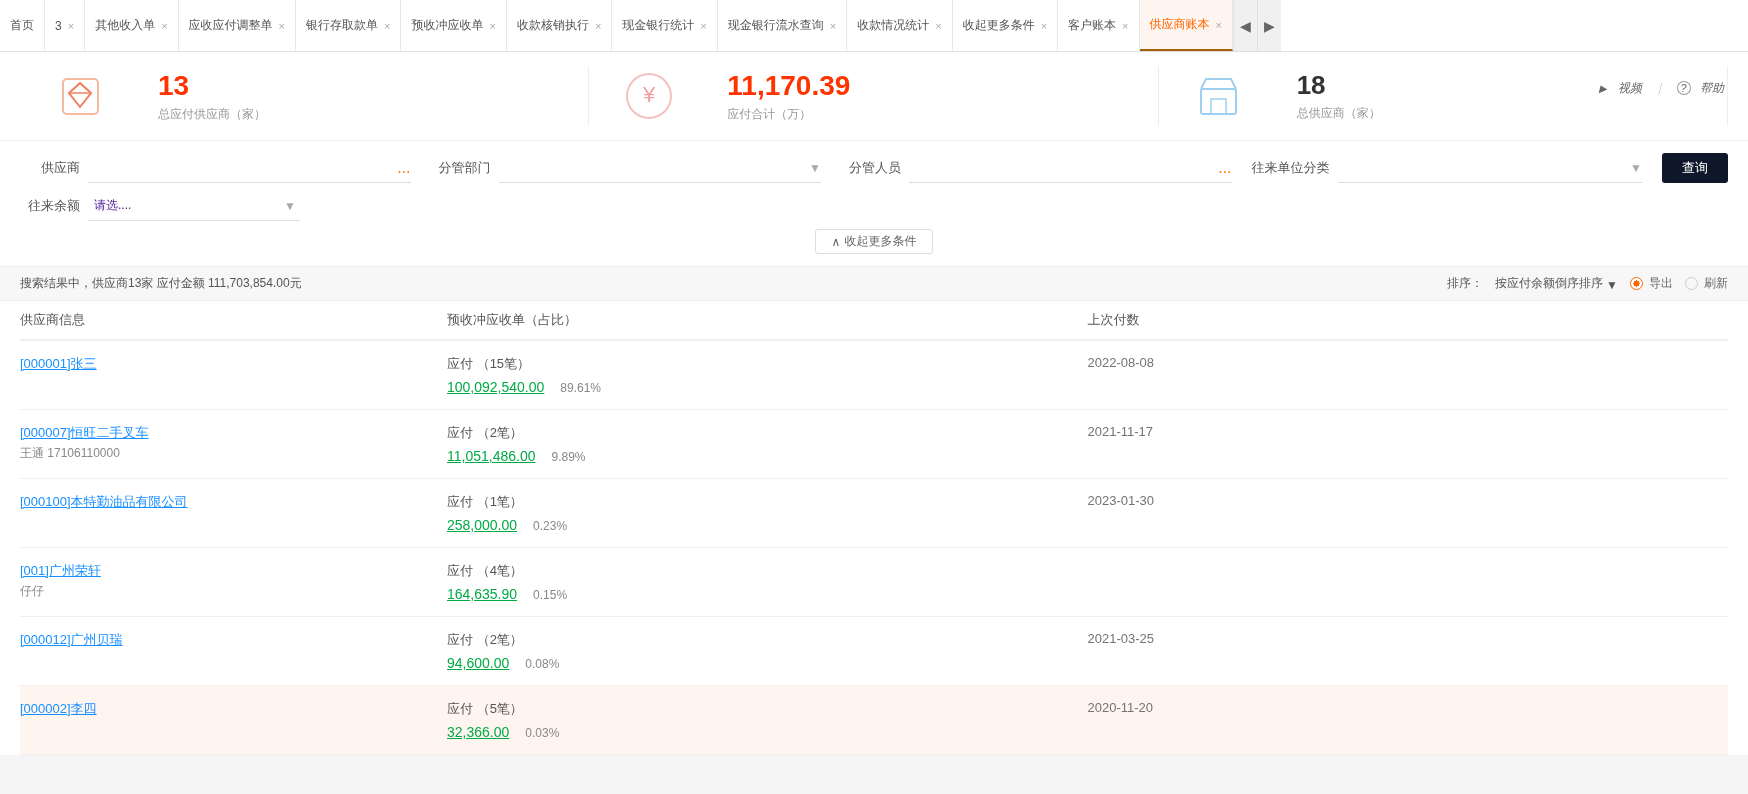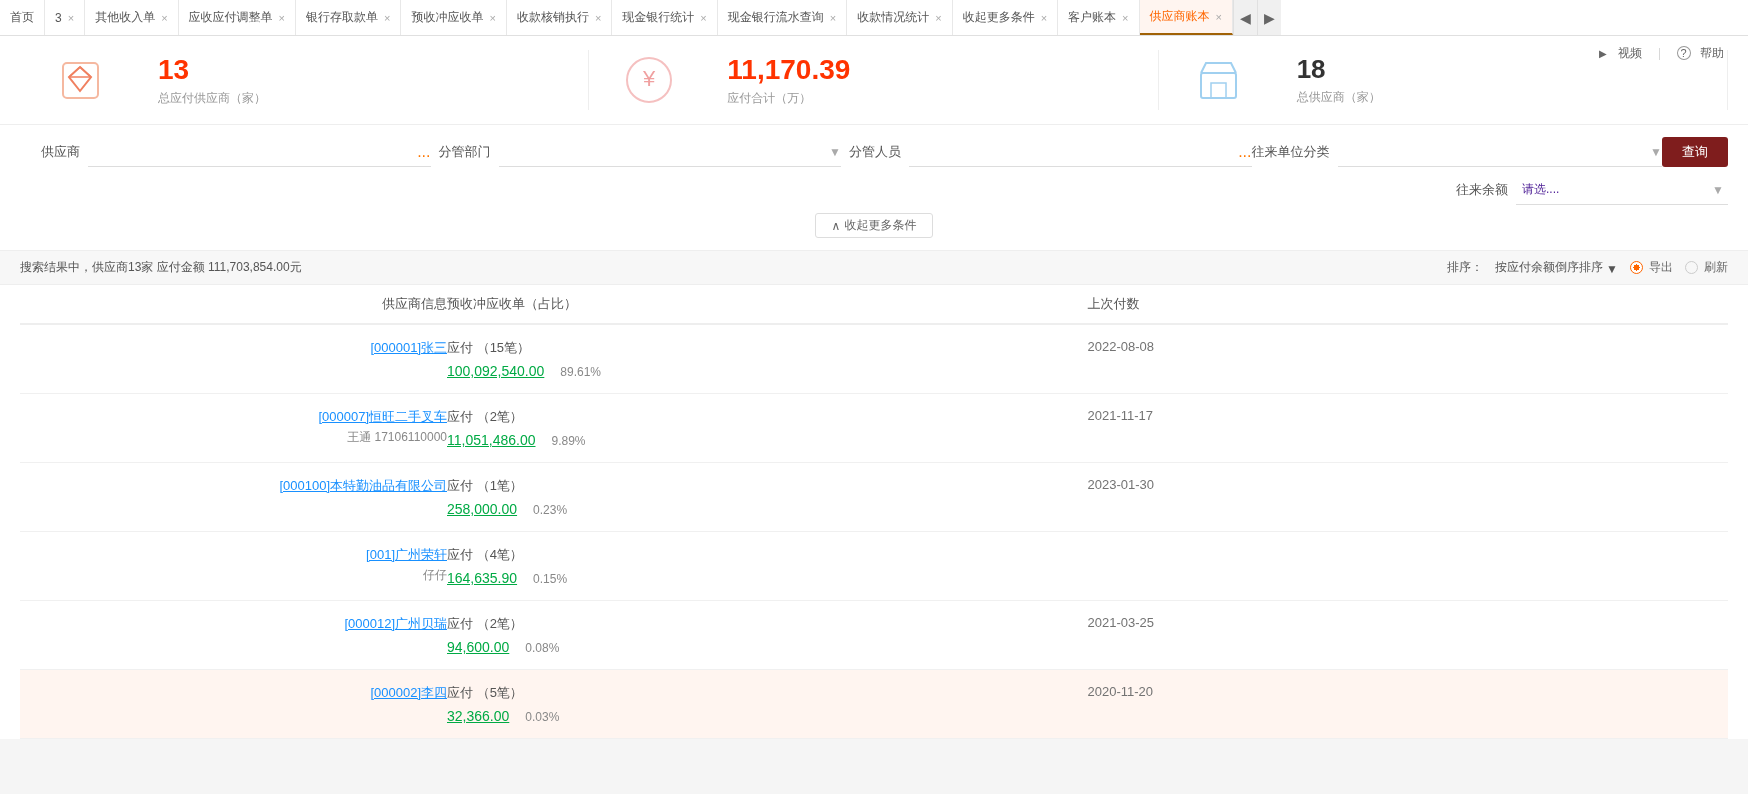--- a/index.html
+++ b/index.html
@@ -4,21 +4,21 @@
   <style>
     * { box-sizing: border-box; margin: 0; padding: 0; }
     body { font-family: 'Microsoft YaHei', Arial, sans-serif; font-size: 13px; background: #f5f5f5; color: #333; overflow-x: hidden; }
 
     
     .top-nav {
       background: #fff;
       border-bottom: 1px solid #e0e0e0;
       display: flex;
       align-items: center;
-      height: 36px;
+      height: 52px;
       overflow: hidden;
       white-space: nowrap;
     }
     .nav-tab {
       display: inline-flex;
       align-items: center;
       padding: 0 10px;
       height: 100%;
       font-size: 12px;
       color: #555;
@@ -84,39 +84,39 @@
       line-height: 1.2;
     }
     .summary-label {
       font-size: 12px;
       color: #999;
       margin-top: 4px;
     }
     .top-right-links {
       position: absolute;
       right: 20px;
-      top: 9px;
+      top: 28px;
       font-size: 12px;
       color: #666;
+      font-style: italic;
     }
     .top-right-links span { margin: 0 4px; cursor: pointer; }
     .top-right-links .divider { color: #ccc; }
 
     
     .filter-area {
       background: #fff;
       padding: 12px 20px;
       border-bottom: 1px solid #eee;
     }
     .filter-row {
       display: flex;
       align-items: center;
-      gap: 0;
+      gap: 20px;
       margin-bottom: 8px;
-      justify-content: flex-end;
     }
     .filter-row:last-child { margin-bottom: 0; }
     .filter-item {
       display: flex;
       align-items: center;
       gap: 8px;
       flex: 1;
     }
     .filter-label {
       font-size: 13px;
@@ -139,21 +139,21 @@
     .filter-dots { color: #ff7700; font-size: 16px; cursor: pointer; }
     .filter-chevron { color: #aaa; font-size: 12px; }
     .filter-input-wrapper {
       flex: 1;
       display: flex;
       align-items: center;
       border-bottom: 1px solid #ddd;
       height: 30px;
     }
     .search-button {
-      background: #7f1d1d;
+      background: #0f172a;
       color: #fff;
       border: none;
       padding: 6px 20px;
       border-radius: 3px;
       cursor: pointer;
       font-size: 13px;
       height: 30px;
     }
     .collapse-row {
       display: flex;
@@ -225,21 +225,21 @@
       padding: 0 20px;
     }
     .table-header {
       display: flex;
       border-bottom: 2px solid #eee;
       padding: 10px 0;
       font-size: 13px;
       color: #555;
       font-weight: 500;
     }
-    .col-supplier { flex: 2; text-align: right; }
+    .col-supplier { flex: 2; }
     .col-trade { flex: 3; }
     .col-last-payment { flex: 2; }
     .col-extra { flex: 1; }
 
     .table-row {
       display: flex;
       border-bottom: 1px solid #f0f0f0;
       padding: 14px 0;
       align-items: flex-start;
       font-size: 13px;

